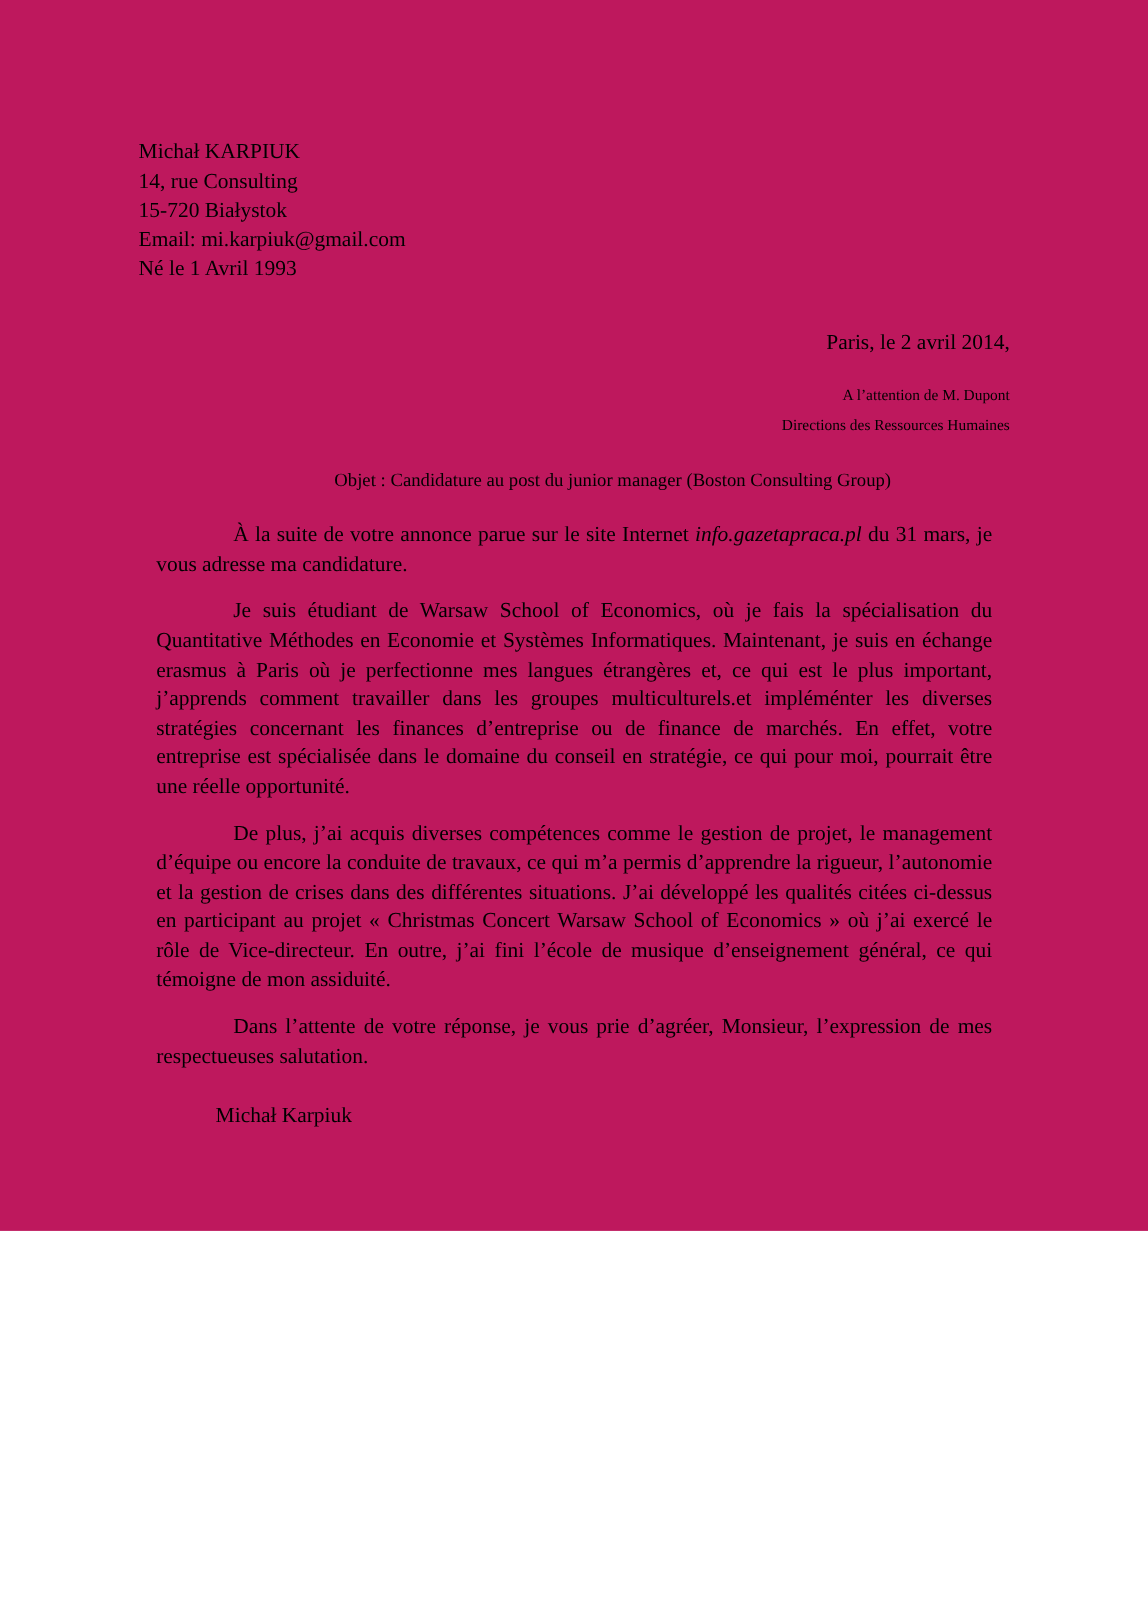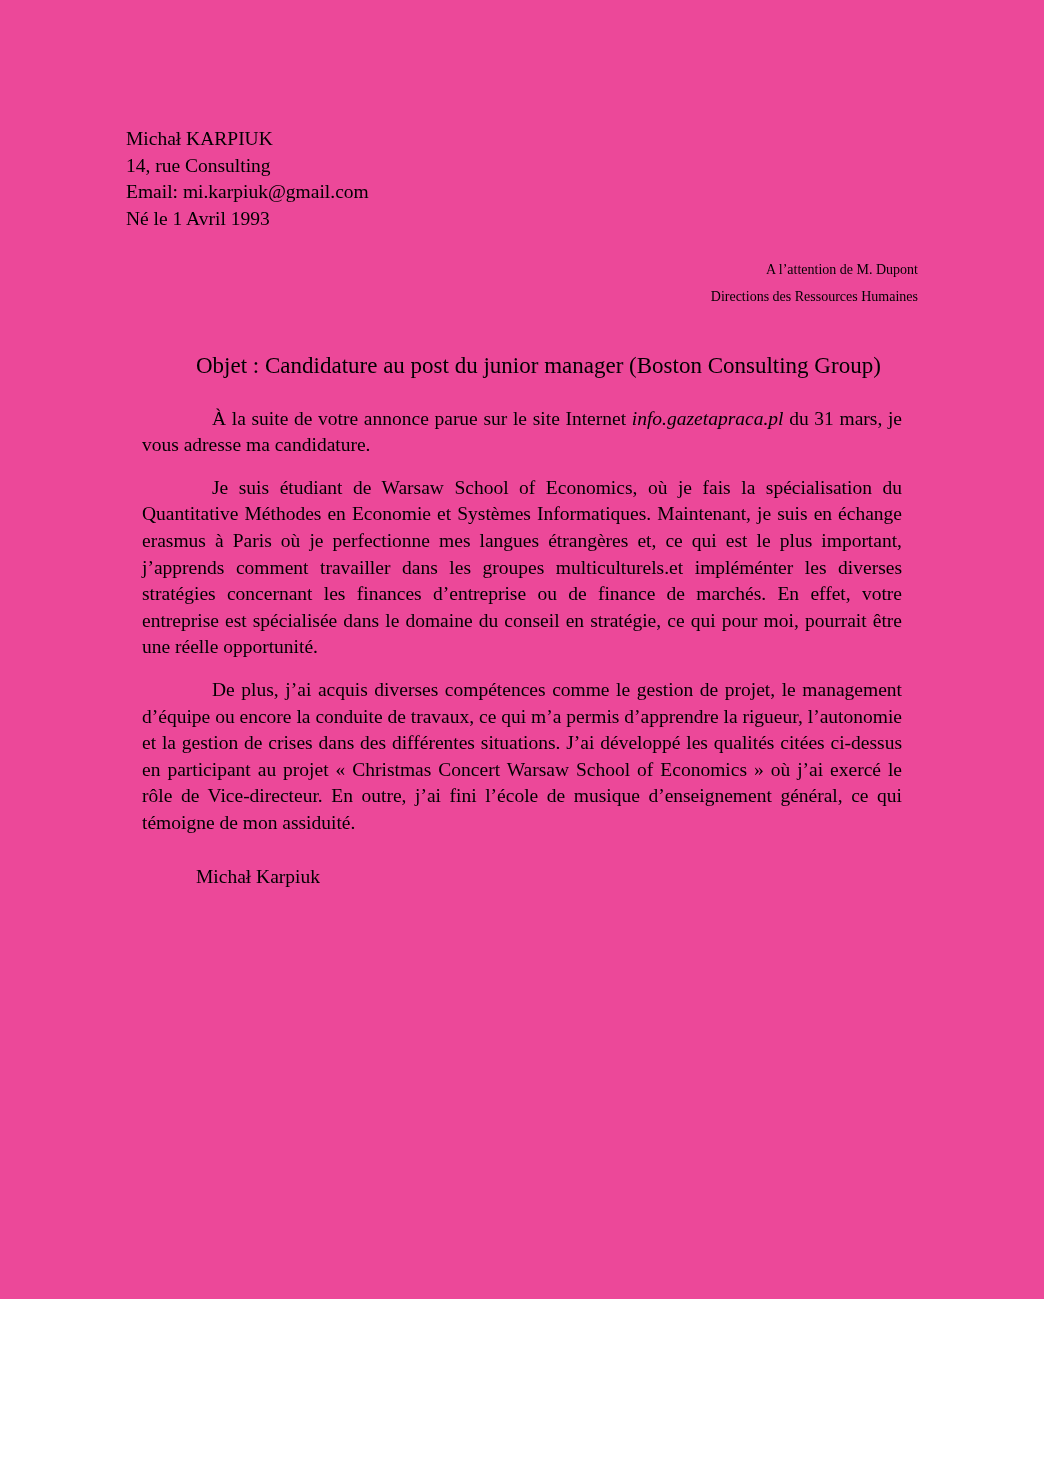--- a/index.html
+++ b/index.html
@@ -3,22 +3,22 @@
 <meta charset="utf-8">
 <style>
   html, body {
     margin: 0;
     padding: 0;
     background: #ffffff;
   }
   .page {
     position: relative;
     width: 1044px;
-    height: 1299px;
-    background: #ec4899;
+    height: 1119px;
+    background: #be185d;
     font-family: "Liberation Serif", "DejaVu Serif", serif;
     color: #000000;
     box-sizing: border-box;
     overflow: hidden;
   }
   .content {
     position: absolute;
     left: 126px;
     top: 126px;
     width: 792px;
@@ -44,23 +44,24 @@
   }
   .recipient {
     text-align: right;
     font-size: 14px;
     line-height: 26.6px;
     margin-top: 25px;
   }
 
   
   .subject {
-    font-size: 23px;
-    margin-top: 42px;
+    font-size: 17px;
+    margin-top: 26px;
     text-indent: 70px;
+    text-align: center;
   }
   .salutation {
     font-size: 19.5px;
     margin-top: 28px;
     text-indent: 70px;
   }
 
   
   .body {
     margin-top: 27px;
@@ -86,35 +87,38 @@
 </style>
 </head>
 <body>
 
 <div class="page">
   <div class="content">
 
     <div class="sender">
       <div class="line">Michał KARPIUK</div>
       <div class="line">14, rue Consulting</div>
+      <div class="line">15-720 Białystok</div>
       <div class="line"><span>Email: </span><span class="email-link">mi.karpiuk@gmail.com</span></div>
       <div class="line">Né le 1 Avril 1993</div>
     </div>
 
+    <div class="date-line">Paris, le 2 avril 2014,</div>
 
     <div class="recipient">
       <div>A l’attention de M. Dupont</div>
       <div>Directions des Ressources Humaines</div>
     </div>
 
     <div class="subject">Objet : Candidature au post du junior manager (Boston Consulting Group)</div>
 
 
     <div class="body">
       <p><span>À la suite de votre annonce parue sur le site Internet </span><span class="italic">info.gazetapraca.pl</span><span> du 31 mars, je vous adresse ma candidature.</span></p>
       <p>Je suis étudiant de Warsaw School of Economics, où je fais la spécialisation du Quantitative Méthodes en Economie et Systèmes Informatiques. Maintenant, je suis en échange erasmus à Paris où je perfectionne mes langues étrangères et, ce qui est le plus important, j’apprends comment travailler dans les groupes multiculturels.et impléménter les diverses stratégies concernant les finances d’entreprise ou de finance de marchés.  En effet, votre entreprise est spécialisée dans le domaine du conseil en stratégie, ce qui pour moi, pourrait être une réelle opportunité.</p>
       <p>De plus, j’ai acquis diverses compétences comme le gestion de projet, le management d’équipe ou encore la conduite de travaux, ce qui m’a permis d’apprendre la rigueur, l’autonomie et la gestion de crises dans des différentes situations. J’ai développé les qualités citées ci-dessus en participant au projet « Christmas Concert Warsaw School of Economics » où j’ai exercé le rôle de Vice-directeur. En outre, j’ai fini l’école de musique d’enseignement général, ce qui témoigne de mon assiduité.</p>
+      <p>Dans l’attente de votre réponse, je vous prie d’agréer, Monsieur, l’expression de mes respectueuses salutation.</p>
     </div>
 
     <div class="signature"><span>Michał Karpiuk</span></div>
 
   </div>
 </div>
 
 </body></html>

